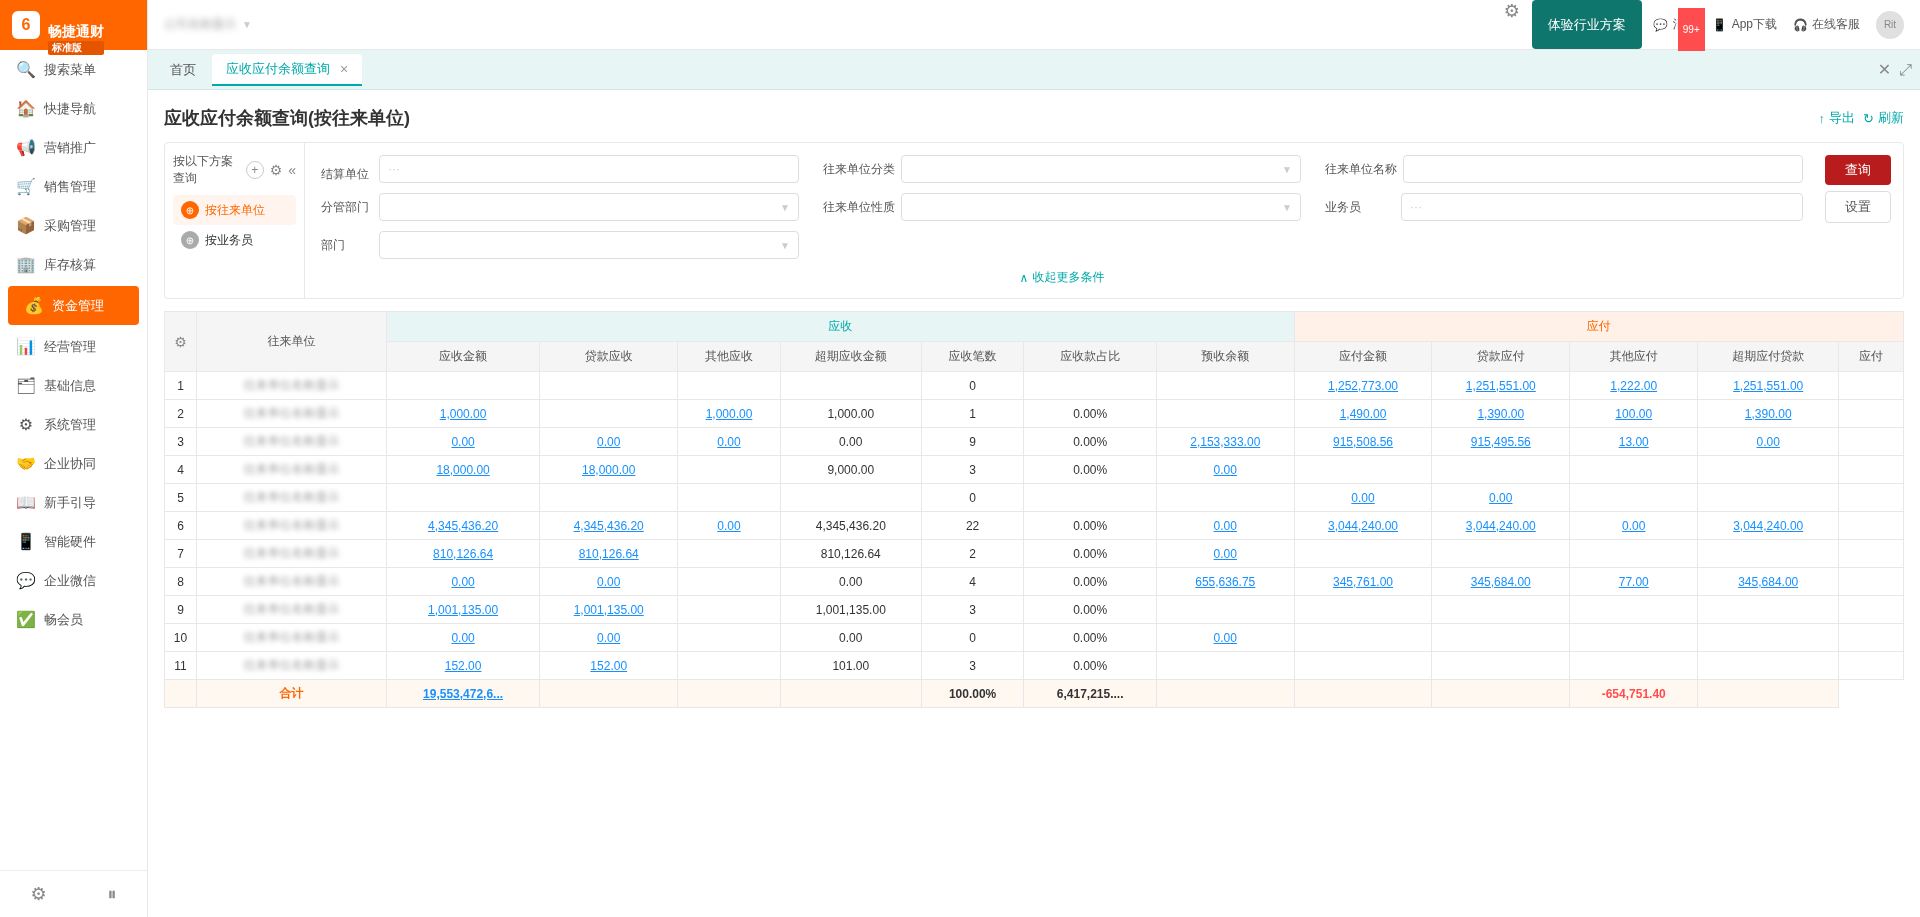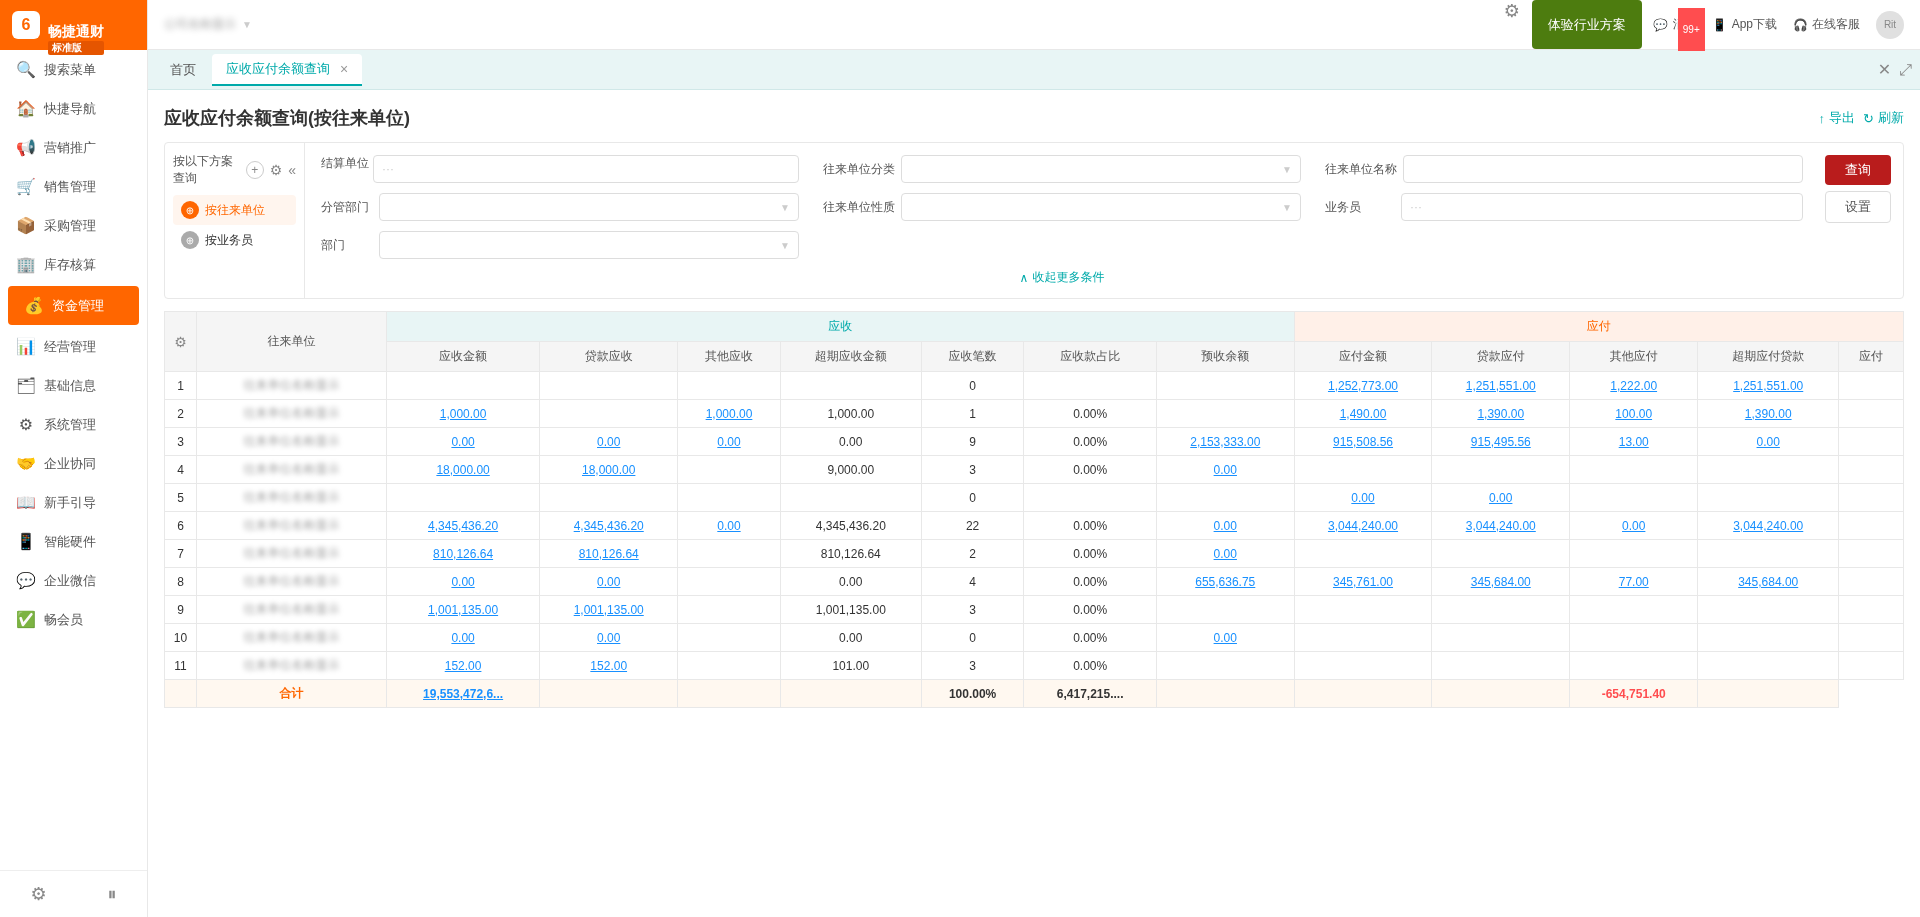--- a/index.html
+++ b/index.html
@@ -31,21 +31,21 @@
     
     .header {
       position: fixed; left: 148px; top: 0; right: 0; height: 50px;
       background: #fff; border-bottom: 1px solid #e8e8e8; z-index: 99;
       display: flex; padding: 0 16px; gap: 12px;
     }
     .header-breadcrumb { color: #999; font-size: 12px; flex: 1; display: flex; align-items: center; gap: 6px; }
     .header-chevron { color: #ccc; font-size: 10px; }
     .header-gear { font-size: 18px; color: #888; cursor: pointer; }
     .header-promo-btn {
-      background: #4d7c0f; color: #fff; border: none; padding: 6px 16px;
+      background: #0f766e; color: #fff; border: none; padding: 6px 16px;
       border-radius: 4px; cursor: pointer; font-size: 13px; white-space: nowrap;
     }
     .header-right { display: flex; align-items: center; gap: 16px; margin-left: auto; }
     .header-msg { display: flex; align-items: center; gap: 4px; cursor: pointer; color: #555; font-size: 12px; position: relative; }
     .badge { background: #ff4d4f; color: #fff; border-radius: 0; font-size: 10px; padding: 16px 5px; position: absolute; top: -8px; right: -8px; }
     .header-app { display: flex; align-items: center; gap: 4px; cursor: pointer; color: #555; font-size: 12px; }
     .header-service { display: flex; align-items: center; gap: 4px; cursor: pointer; color: #555; font-size: 12px; }
     .header-user { display: flex; align-items: center; gap: 4px; cursor: pointer; color: #555; font-size: 12px; }
     .user-avatar { width: 28px; height: 28px; background: #e0e0e0; border-radius: 50%; display: flex; align-items: center; justify-content: center; font-size: 10px; color: #888; overflow: hidden; }
 
@@ -266,21 +266,21 @@
         </div>
         <div class="scheme-item">
           <div class="scheme-icon-gray">⊕</div>
           <span>按业务员</span>
         </div>
       </div>
 
       <div style="flex:1; padding:12px 16px; padding-right:100px;">
 
         <div style="display:grid; grid-template-columns:1fr 1fr 1fr; gap:10px 24px; margin-bottom:10px;">
-          <div style="display:flex; align-items:flex-start; ">
+          <div style="display:flex; align-items:flex-end; gap:6px;">
             <label style="font-size:12px;color:#555;white-space:nowrap;min-width:52px;">结算单位</label>
             <div class="filter-input" style="flex:1;">
               <span style="color:#ccc;">···</span>
             </div>
           </div>
           <div style="display:flex; align-items:center; gap:6px;">
             <label style="font-size:12px;color:#555;white-space:nowrap;min-width:70px;">往来单位分类</label>
             <div class="filter-select" style="flex:1;">
               <span></span>
               <span class="filter-chevron">▼</span>

